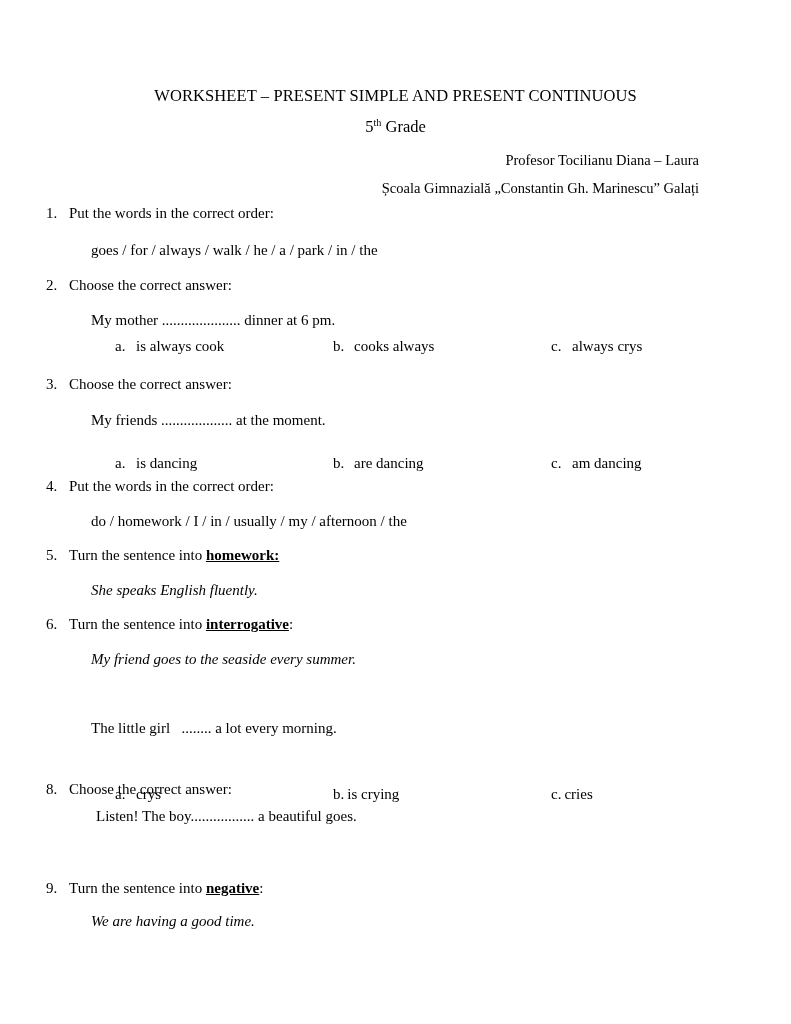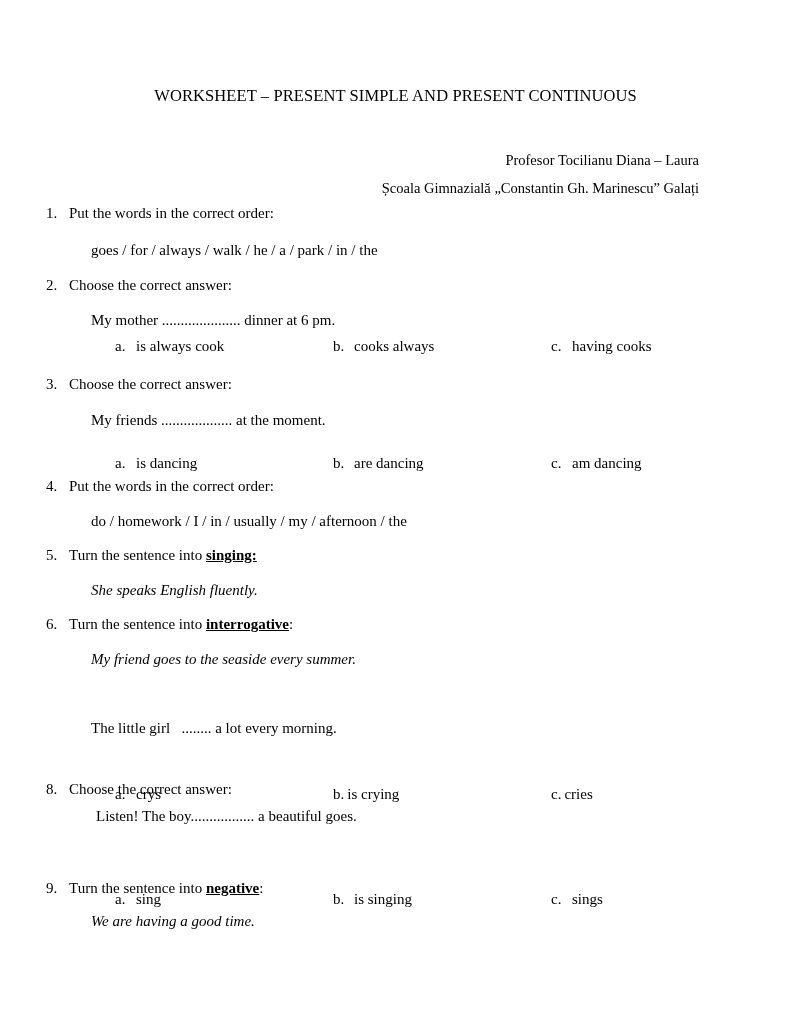--- a/index.html
+++ b/index.html
@@ -107,41 +107,42 @@
     margin-right: 3px;
   }
 </style>
 </head>
 <body>
 
 <div class="page">
 
   <div class="doc-title">WORKSHEET – PRESENT SIMPLE AND PRESENT CONTINUOUS</div>
 
+  <div class="doc-subtitle"><span>5</span><sup>th</sup><span> Grade</span></div>
 
   <div class="attrib attrib-school">Școala Gimnazială „Constantin Gh. Marinescu” Galați</div>
   <div class="attrib attrib-teacher">Profesor Tocilianu Diana – Laura</div>
 
   <div class="ex" style="top:206px;">
     <div class="ex-prompt"><span class="ex-num">1.</span><span>Put the words in the correct order:</span></div>
   </div>
   <div class="ex" style="top:243px;">
     <div class="sentence">goes / for / always / walk / he / a / park / in / the</div>
   </div>
 
   <div class="ex" style="top:278px;">
     <div class="ex-prompt"><span class="ex-num">2.</span><span>Choose the correct answer:</span></div>
   </div>
   <div class="ex" style="top:313px;">
     <div class="sentence">My mother ..................... dinner at 6 pm.</div>
   </div>
   <div class="ex options" style="top:339px;">
     <div class="opt opt-a"><span class="letter">a.</span><span>is always cook</span></div>
     <div class="opt opt-b"><span class="letter">b.</span><span>cooks always</span></div>
-    <div class="opt opt-c"><span class="letter">c.</span><span>having cooks</span></div>
+    <div class="opt opt-c"><span class="letter">c.</span><span>always crys</span></div>
   </div>
 
   <div class="ex" style="top:377px;">
     <div class="ex-prompt"><span class="ex-num">3.</span><span>Choose the correct answer:</span></div>
   </div>
   <div class="ex" style="top:413px;">
     <div class="sentence">My friends ................... at the moment.</div>
   </div>
   <div class="ex options" style="top:440px;">
     <div class="opt opt-a"><span class="letter">a.</span><span>is dancing</span></div>
@@ -150,21 +151,21 @@
   </div>
 
   <div class="ex" style="top:479px;">
     <div class="ex-prompt"><span class="ex-num">4.</span><span>Put the words in the correct order:</span></div>
   </div>
   <div class="ex" style="top:514px;">
     <div class="sentence">do / homework / I / in / usually / my / afternoon / the</div>
   </div>
 
   <div class="ex" style="top:548px;">
-    <div class="ex-prompt"><span class="ex-num">5.</span><span>Turn the sentence into </span><span class="kw">singing:</span></div>
+    <div class="ex-prompt"><span class="ex-num">5.</span><span>Turn the sentence into </span><span class="kw">homework:</span></div>
   </div>
   <div class="ex" style="top:583px;">
     <div class="sentence italic">She speaks English fluently.</div>
   </div>
 
   <div class="ex" style="top:617px;">
     <div class="ex-prompt"><span class="ex-num">6.</span><span>Turn the sentence into </span><span class="kw">interrogative</span><span>:</span></div>
   </div>
   <div class="ex" style="top:652px;">
     <div class="sentence italic">My friend goes to the seaside every summer.</div>
@@ -178,25 +179,20 @@
     <div class="opt opt-b tight"><span class="letter">b.</span><span>is crying</span></div>
     <div class="opt opt-c tight"><span class="letter">c.</span><span>cries</span></div>
   </div>
 
   <div class="ex" style="top:782px;">
     <div class="ex-prompt"><span class="ex-num">8.</span><span>Choose the correct answer:</span></div>
   </div>
   <div class="ex" style="top:809px;">
     <div class="sentence indent-more">Listen! The boy................. a beautiful goes.</div>
   </div>
-  <div class="ex options" style="top:844px;">
-    <div class="opt opt-a"><span class="letter">a.</span><span>sing</span></div>
-    <div class="opt opt-b"><span class="letter">b.</span><span>is singing</span></div>
-    <div class="opt opt-c"><span class="letter">c.</span><span>sings</span></div>
-  </div>
 
   <div class="ex" style="top:881px;">
     <div class="ex-prompt"><span class="ex-num">9.</span><span>Turn the sentence into </span><span class="kw">negative</span><span>:</span></div>
   </div>
   <div class="ex" style="top:914px;">
     <div class="sentence italic">We are having a good time.</div>
   </div>
 
 </div>
 

